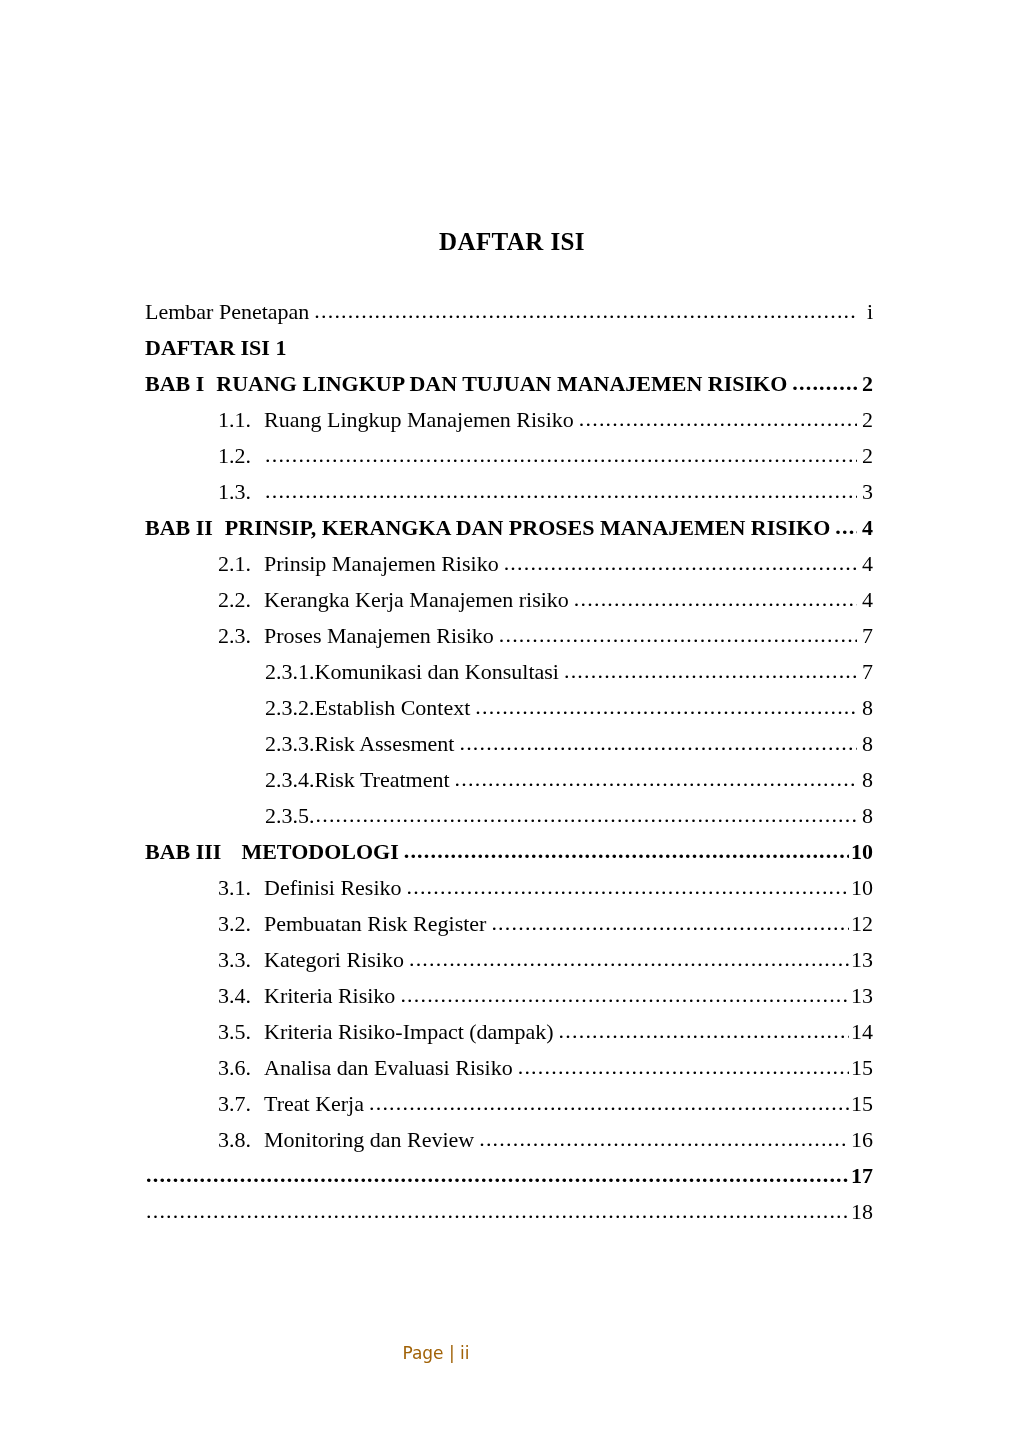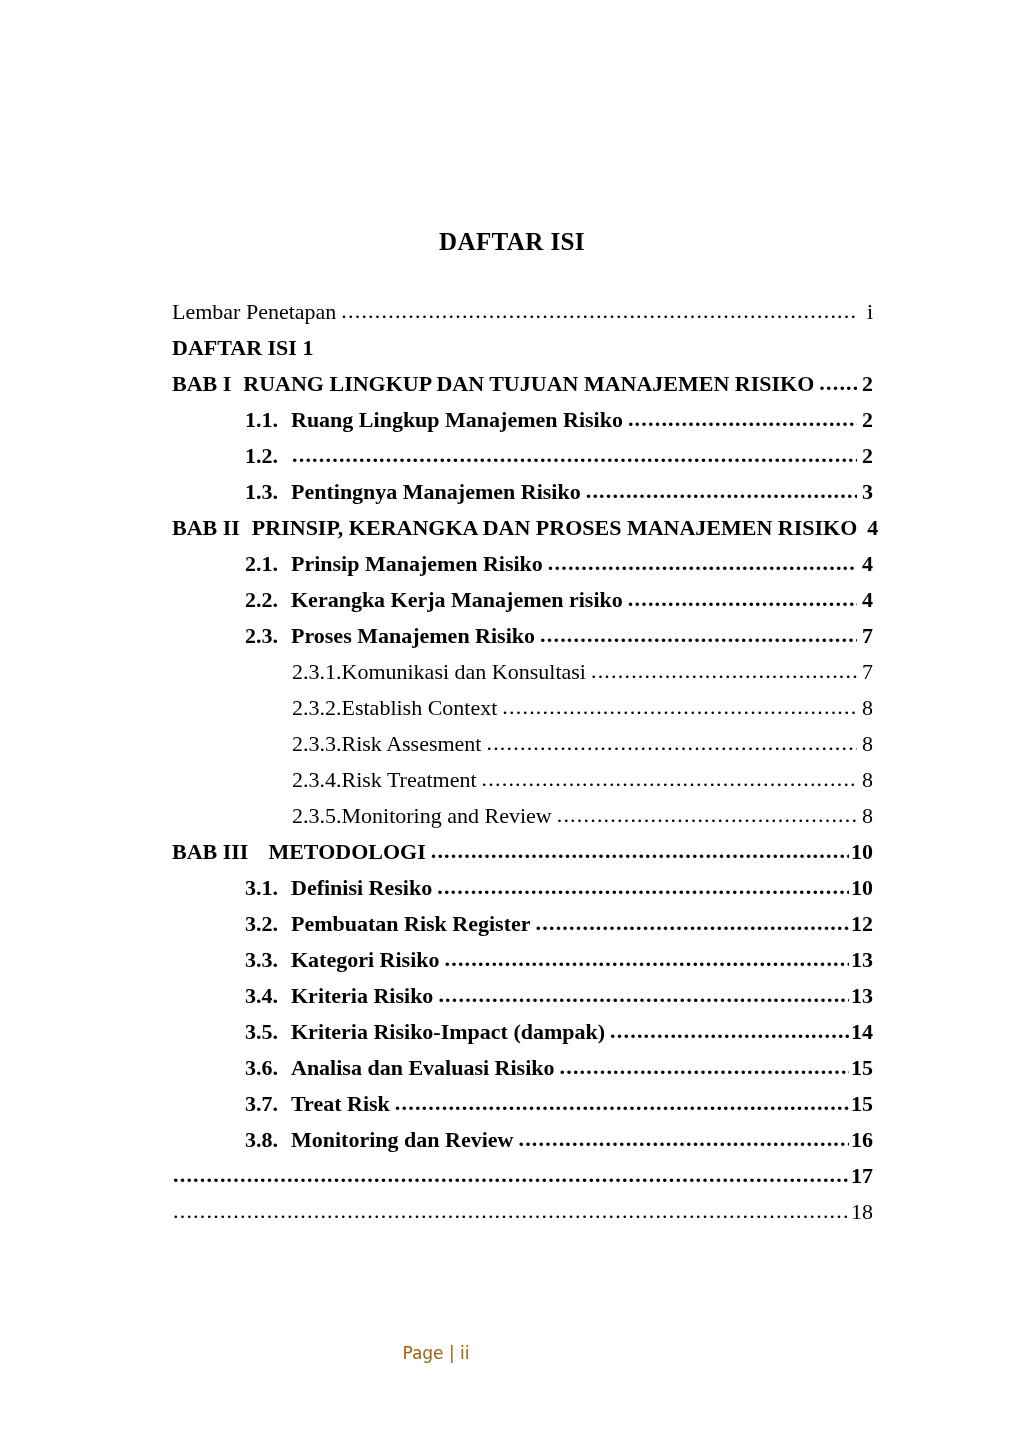--- a/index.html
+++ b/index.html
@@ -43,25 +43,24 @@
     width: 728px;
   }
 
   .toc-row {
     display: flex;
     align-items: baseline;
     height: 36px;
     font-size: 22px;
     line-height: 36px;
     white-space: nowrap;
-    margin-left: 27px;
   }
 
   .toc-row.lvl1 { padding-left: 0px; }
-  .toc-row.lvl2 { padding-left: 73px; font-weight: bold; }
+  .toc-row.lvl2 { padding-left: 73px; }
   .toc-row.lvl3 { padding-left: 120px; }
 
   .toc-row.bold .num,
   .toc-row.bold .label,
   .toc-row.bold .pageno,
   .toc-row.bold .leader {
     font-weight: bold;
   }
 
   
@@ -140,21 +139,20 @@
         <span class="leader">.......................................................................................................................................................................................................</span>
         <span class="pageno">2</span>
       </div>
       <div class="toc-row lvl2">
         <span class="num w-sub">1.2.</span>
         <span class="leader">.......................................................................................................................................................................................................</span>
         <span class="pageno">2</span>
       </div>
       <div class="toc-row lvl2">
         <span class="num w-sub">1.3.</span>
-        <span class="label">Pentingnya Manajemen Risiko</span>
         <span class="leader">.......................................................................................................................................................................................................</span>
         <span class="pageno">3</span>
       </div>
       <div class="toc-row lvl1 bold">
         <span class="num w-bab">BAB II</span>
         <span class="label">PRINSIP, KERANGKA DAN PROSES MANAJEMEN RISIKO</span>
         <span class="leader">.......................................................................................................................................................................................................</span>
         <span class="pageno">4</span>
       </div>
       <div class="toc-row lvl2">
@@ -194,21 +192,20 @@
         <span class="pageno">8</span>
       </div>
       <div class="toc-row lvl3">
         <span class="num w-sub">2.3.4.</span>
         <span class="label">Risk Treatment</span>
         <span class="leader">.......................................................................................................................................................................................................</span>
         <span class="pageno">8</span>
       </div>
       <div class="toc-row lvl3">
         <span class="num w-sub">2.3.5.</span>
-        <span class="label">Monitoring and Review</span>
         <span class="leader">.......................................................................................................................................................................................................</span>
         <span class="pageno">8</span>
       </div>
       <div class="toc-row lvl1 bold">
         <span class="num w-bab3">BAB III</span>
         <span class="label">METODOLOGI</span>
         <span class="leader">.......................................................................................................................................................................................................</span>
         <span class="pageno">10</span>
       </div>
       <div class="toc-row lvl2">
@@ -242,21 +239,21 @@
         <span class="pageno">14</span>
       </div>
       <div class="toc-row lvl2">
         <span class="num w-sub">3.6.</span>
         <span class="label">Analisa dan Evaluasi Risiko</span>
         <span class="leader">.......................................................................................................................................................................................................</span>
         <span class="pageno">15</span>
       </div>
       <div class="toc-row lvl2">
         <span class="num w-sub">3.7.</span>
-        <span class="label">Treat Risk</span>
+        <span class="label">Treat Kerja</span>
         <span class="leader">.......................................................................................................................................................................................................</span>
         <span class="pageno">15</span>
       </div>
       <div class="toc-row lvl2">
         <span class="num w-sub">3.8.</span>
         <span class="label">Monitoring dan Review</span>
         <span class="leader">.......................................................................................................................................................................................................</span>
         <span class="pageno">16</span>
       </div>
       <div class="toc-row lvl1 bold">

